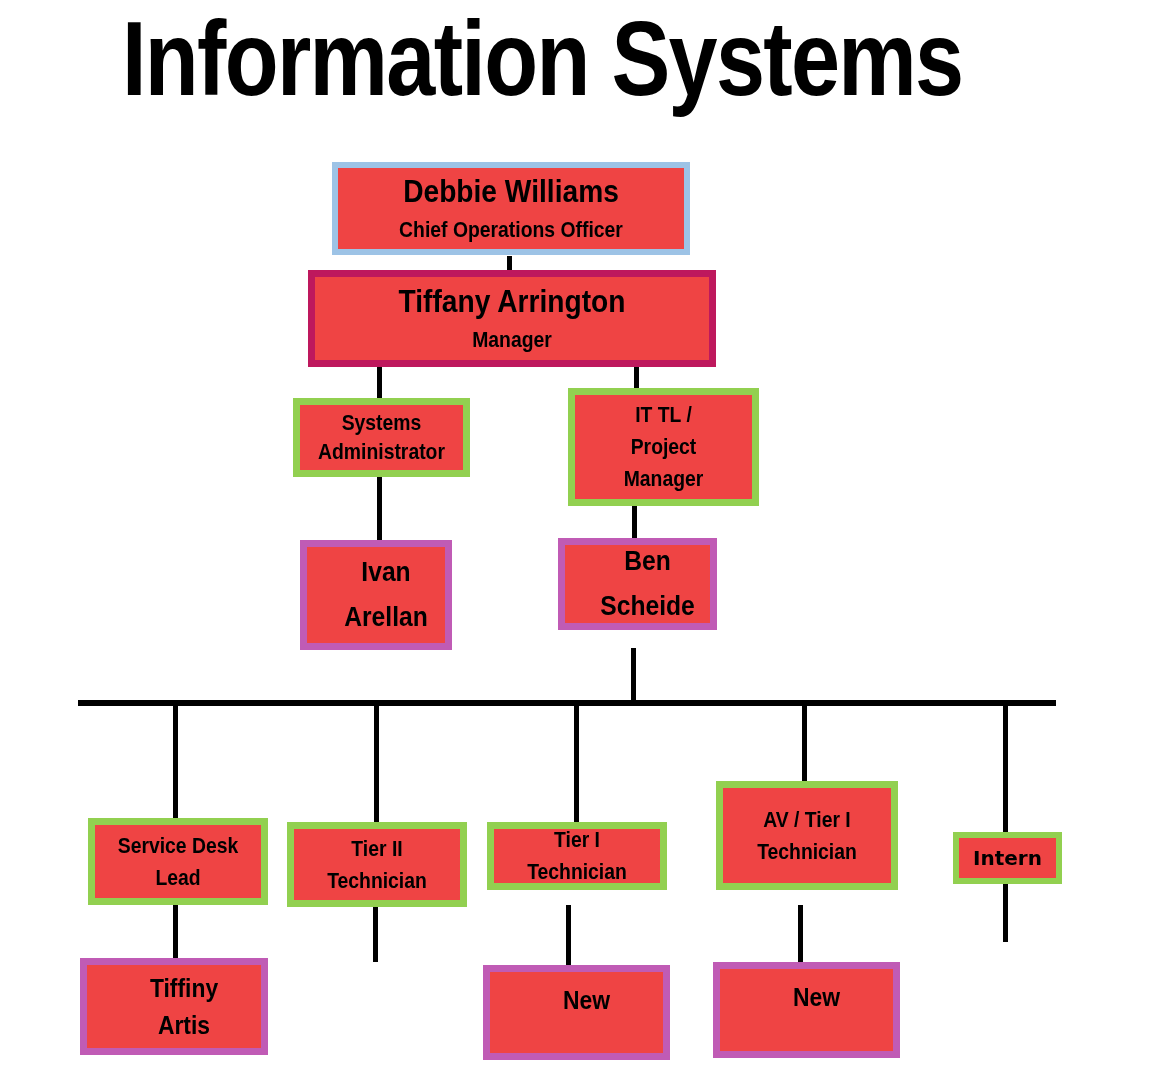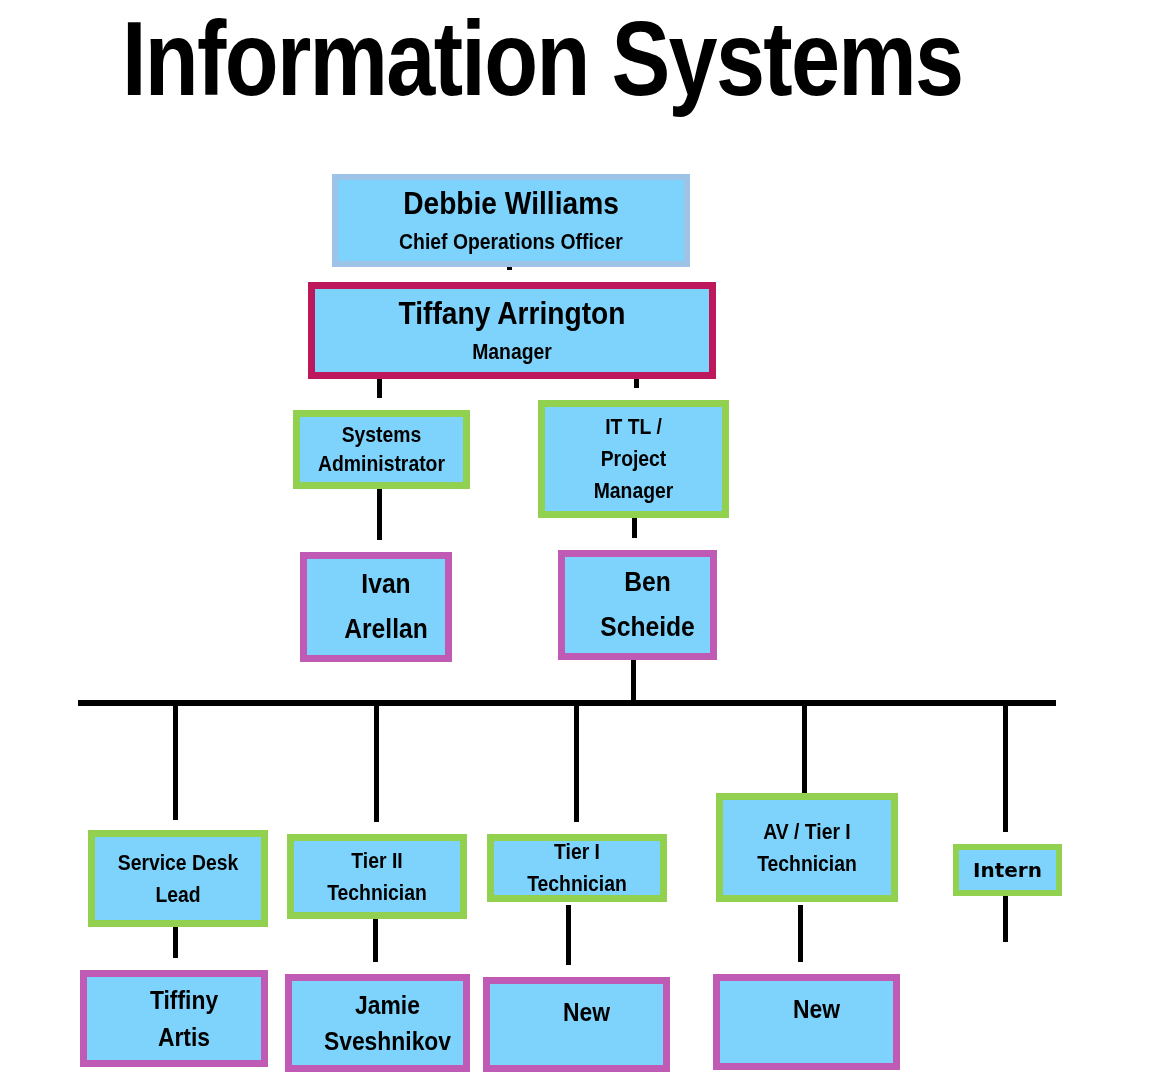--- a/index.html
+++ b/index.html
@@ -11,24 +11,23 @@
     position:absolute;left:122px;top:4px;margin:0;
     font-size:105px;font-weight:bold;line-height:1.05;white-space:nowrap;
     transform:scaleX(0.84);transform-origin:left top;letter-spacing:-2px;color:#000;
   }
   
   .line{position:absolute;background:#000;}
   .line.v{width:5px;}
   .line.h{height:6px;}
   
   .node{
-    position:absolute;box-sizing:border-box;background:#7dd3fc;
+    position:absolute;box-sizing:border-box;background:#ef4444;
     display:flex;flex-direction:column;align-items:center;justify-content:center;
     text-align:center;
-    margin-top:12px;
   }
   .node.blue{border:6px solid #9DC3E6;}
   .node.orange{border:7px solid #be185d;}
   .node.green{border:7px solid #92D050;}
   .node.purple{border:7px solid #C05BB5;padding-left:20px;}
   .node.top-align{justify-content:flex-start;padding-top:10px;}
   .txt{
     width:100%;transform:scaleX(0.88);transform-origin:50% 50%;
     font-weight:bold;white-space:nowrap;
   }
@@ -83,43 +82,43 @@
     </div>
   </div>
 
   <div class="node green" style="left:293px;top:398px;width:177px;height:79px">
     <div class="txt">
       <div class="l role">Systems</div>
       <div class="l role">Administrator</div>
     </div>
   </div>
 
-  <div class="node green" style="left:538px;top:388px;width:191px;height:118px">
+  <div class="node green" style="left:568px;top:388px;width:191px;height:118px">
     <div class="txt">
       <div class="l role-tall">IT TL /</div>
       <div class="l role-tall">Project</div>
       <div class="l role-tall">Manager</div>
     </div>
   </div>
 
   <div class="node purple" style="left:300px;top:540px;width:152px;height:110px">
     <div class="txt">
       <div class="l person-md">Ivan</div>
       <div class="l person-md">Arellan</div>
     </div>
   </div>
 
-  <div class="node purple" style="left:558px;top:538px;width:159px;height:110px">
+  <div class="node purple" style="left:558px;top:538px;width:159px;height:92px">
     <div class="txt">
       <div class="l person-md">Ben</div>
       <div class="l person-md">Scheide</div>
     </div>
   </div>
 
-  <div class="node green" style="left:88px;top:818px;width:180px;height:97px">
+  <div class="node green" style="left:88px;top:818px;width:180px;height:87px">
     <div class="txt">
       <div class="l role-tall">Service Desk</div>
       <div class="l role-tall">Lead</div>
     </div>
   </div>
 
   <div class="node green" style="left:287px;top:822px;width:180px;height:85px">
     <div class="txt">
       <div class="l role-tall">Tier II</div>
       <div class="l role-tall">Technician</div>
@@ -144,26 +143,20 @@
     <div class="intern-txt">Intern</div>
   </div>
 
   <div class="node purple" style="left:80px;top:958px;width:188px;height:97px">
     <div class="txt">
       <div class="l person-sm">Tiffiny</div>
       <div class="l person-sm">Artis</div>
     </div>
   </div>
 
-  <div class="node purple" style="left:285px;top:962px;width:185px;height:98px">
-    <div class="txt">
-      <div class="l person-sm">Jamie</div>
-      <div class="l person-sm">Sveshnikov</div>
-    </div>
-  </div>
 
   <div class="node purple top-align" style="left:483px;top:965px;width:187px;height:95px">
     <div class="txt">
       <div class="l person-sm">New</div>
     </div>
   </div>
 
   <div class="node purple top-align" style="left:713px;top:962px;width:187px;height:96px">
     <div class="txt">
       <div class="l person-sm">New</div>

